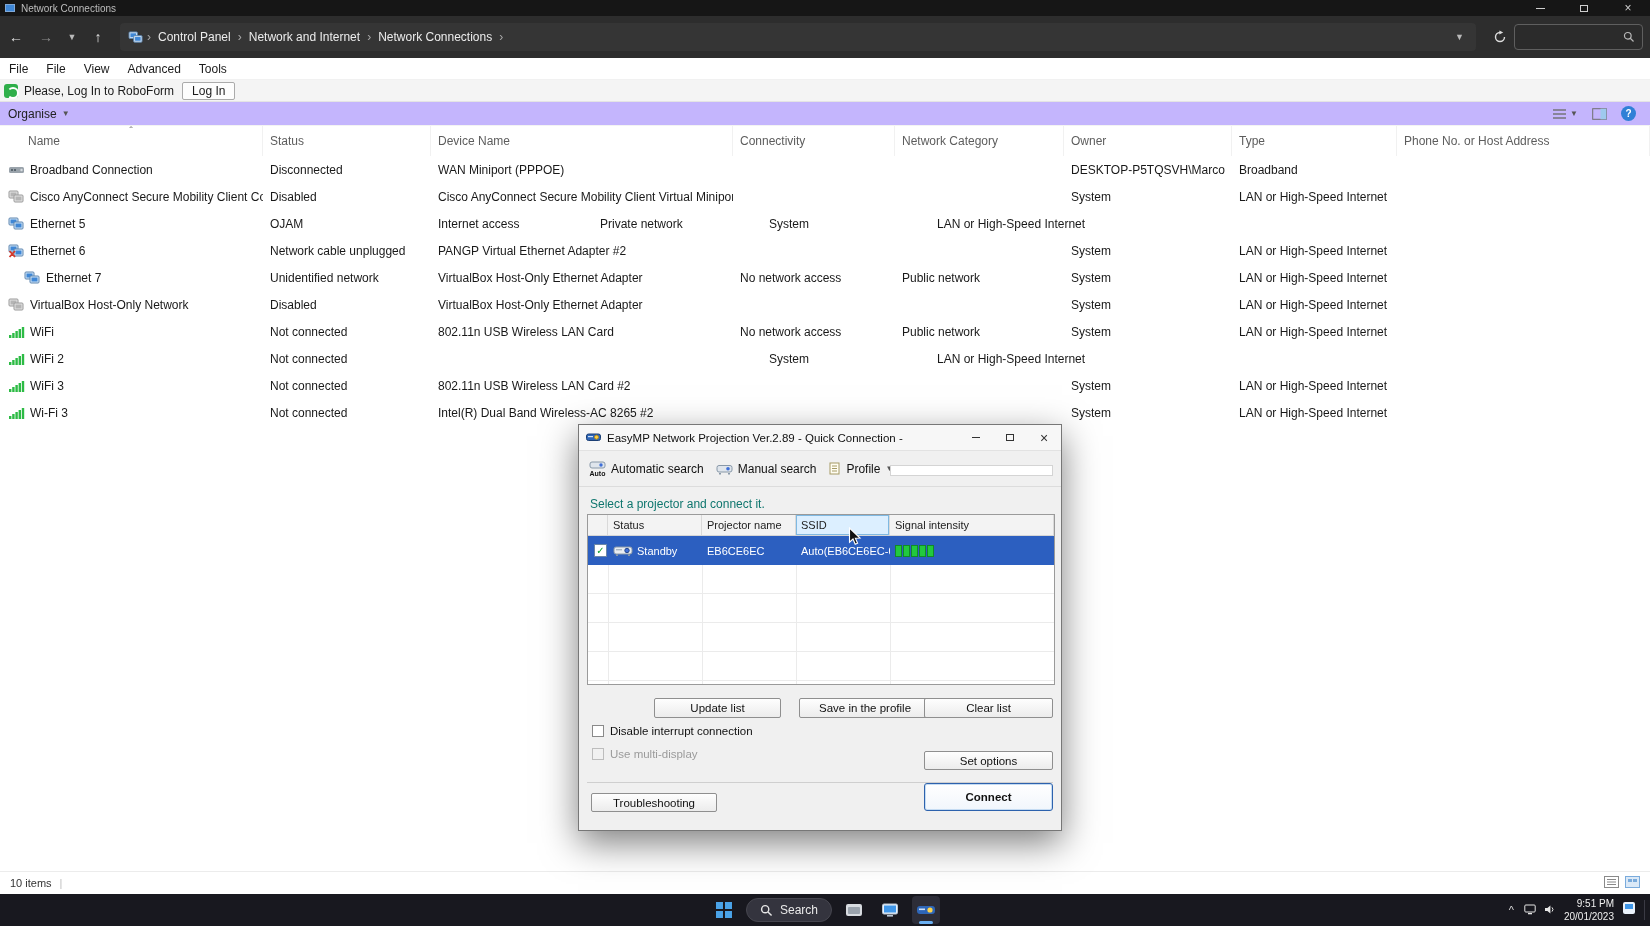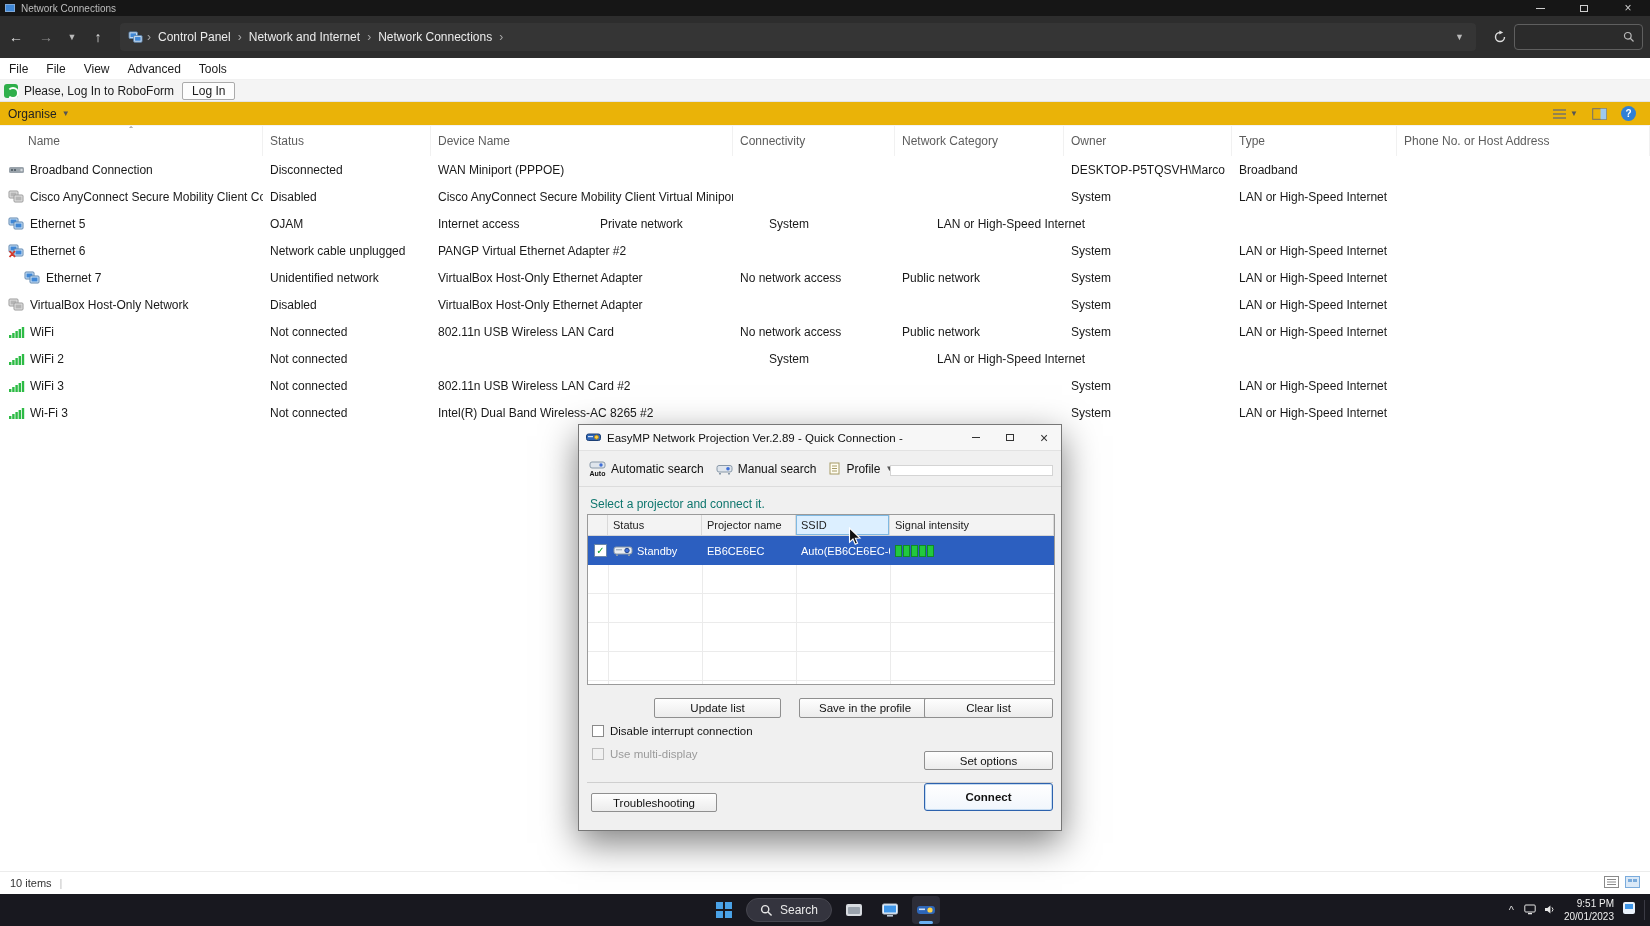--- a/index.html
+++ b/index.html
@@ -38,21 +38,21 @@
   .menubar{position:absolute;left:0;top:58px;width:100%;height:22px;background:#ffffff;display:flex;
            align-items:center;font-size:12px;color:#1b1b1b;border-bottom:1px solid #f1f1f1;}
   .mitem{padding:0 9px;}
   .roboform{position:absolute;left:0;top:80px;width:100%;height:22px;background:#f4f4f4;display:flex;
             align-items:center;font-size:12px;color:#1b1b1b;border-bottom:1px solid #e4e4e4;}
   .rf-icon{width:14px;height:14px;margin:0 6px 0 4px;background:#2faf4a;border-radius:3px;position:relative;}
   .rf-icon::after{content:"";position:absolute;left:3px;top:3px;width:8px;height:8px;border-radius:50%;
                   border:2px solid #ffffff;border-left-color:transparent;}
   .rf-login{margin-left:8px;border:1px solid #ababab;background:#fdfdfd;padding:1px 9px;font-size:12px;
             border-radius:2px;color:#1b1b1b;}
-  .cmdbar{position:absolute;left:0;top:102px;width:100%;height:24px;background:#eab308;display:flex;
+  .cmdbar{position:absolute;left:0;top:102px;width:100%;height:24px;background:#c4b5fd;display:flex;
           align-items:center;font-size:12px;color:#222;border-bottom:1px solid #f3f3f3;}
   .organise{margin-left:8px;display:flex;align-items:center;gap:5px;}
   .caret{font-size:8px;color:#555;}
   .cmd-right{margin-left:auto;display:flex;align-items:center;gap:14px;margin-right:14px;}
   .cmd-right .icon-btn{display:flex;align-items:center;gap:3px;}
   .help-btn{width:15px;height:15px;border-radius:50%;background:#2f80d6;color:#fff;font-size:10px;
             display:flex;align-items:center;justify-content:center;font-weight:bold;}
 
   
   .lheader{position:absolute;left:0;top:126px;width:1650px;height:30px;display:flex;background:#fff;

